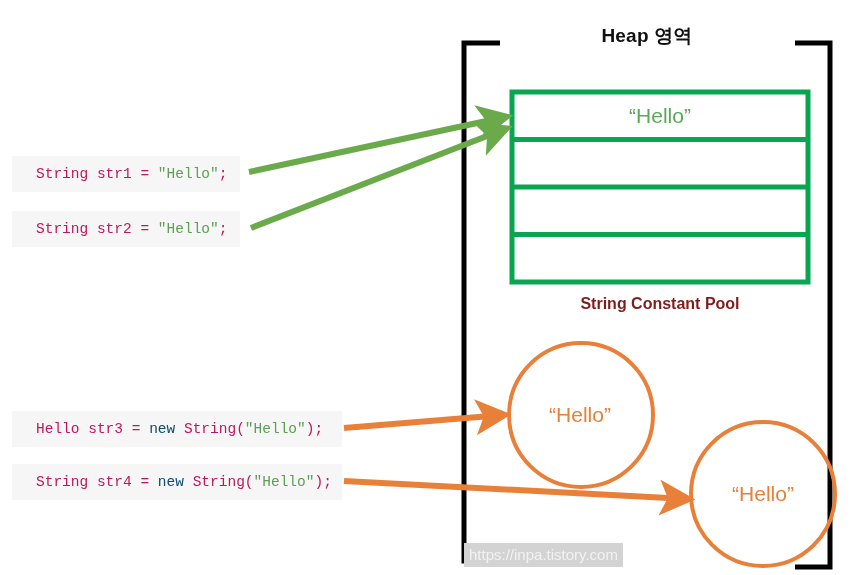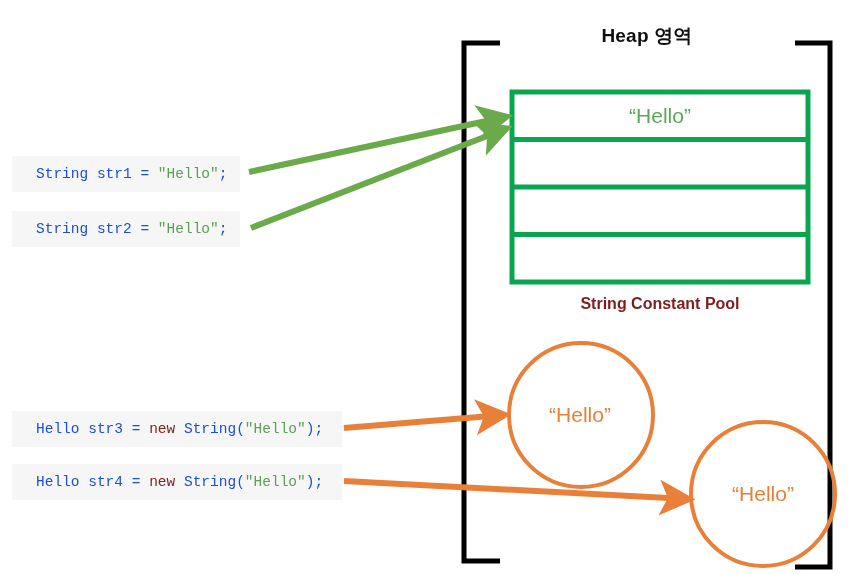--- a/index.html
+++ b/index.html
@@ -36,22 +36,22 @@
     font-size:14.5px;
     color:#3b4a54;
     line-height:1;
     white-space:nowrap;
     display:flex;
     align-items:center;
     padding-left:24px;
     box-sizing:border-box;
   }
   .tok-str{color:#5e9e57;}
-  .tok-kw{color:#7f1d1d;}
-  .tok-plain{color:#1d4ed8;}
+  .tok-kw{color:#0c4a6e;}
+  .tok-plain{color:#be185d;}
 
   #code-str1{left:12px;top:149px;width:228px;height:36px;}
   #code-str2{left:12px;top:204px;width:228px;height:36px;}
   #code-str3{left:12px;top:404px;width:330px;height:36px;}
   #code-str4{left:12px;top:457px;width:330px;height:36px;}
 
   
   .pool-cell-text{
     position:absolute;
     text-align:center;
@@ -139,24 +139,25 @@
   <div class="code-block" id="code-str1">
     <span class="code-line"><span class="tok-plain">String str1 = </span><span class="tok-str">"Hello"</span><span class="tok-plain">;</span></span>
   </div>
   <div class="code-block" id="code-str2">
     <span class="code-line"><span class="tok-plain">String str2 = </span><span class="tok-str">"Hello"</span><span class="tok-plain">;</span></span>
   </div>
   <div class="code-block" id="code-str3">
     <span class="code-line"><span class="tok-plain">Hello str3 = </span><span class="tok-kw">new</span><span class="tok-plain"> String(</span><span class="tok-str">"Hello"</span><span class="tok-plain">);</span></span>
   </div>
   <div class="code-block" id="code-str4">
-    <span class="code-line"><span class="tok-plain">Hello str4 = </span><span class="tok-kw">new</span><span class="tok-plain"> String(</span><span class="tok-str">"Hello"</span><span class="tok-plain">);</span></span>
+    <span class="code-line"><span class="tok-plain">String str4 = </span><span class="tok-kw">new</span><span class="tok-plain"> String(</span><span class="tok-str">"Hello"</span><span class="tok-plain">);</span></span>
   </div>
 
   <div class="pool-cell-text" id="pool-cell-0-text">“Hello”</div>
 
   <div class="pool-caption">String Constant Pool</div>
 
   <div class="circle-text" id="circle-0-text">“Hello”</div>
   <div class="circle-text" id="circle-1-text">“Hello”</div>
 
+  <div class="watermark">https://inpa.tistory.com</div>
 
 </div>
 
 </body></html>

